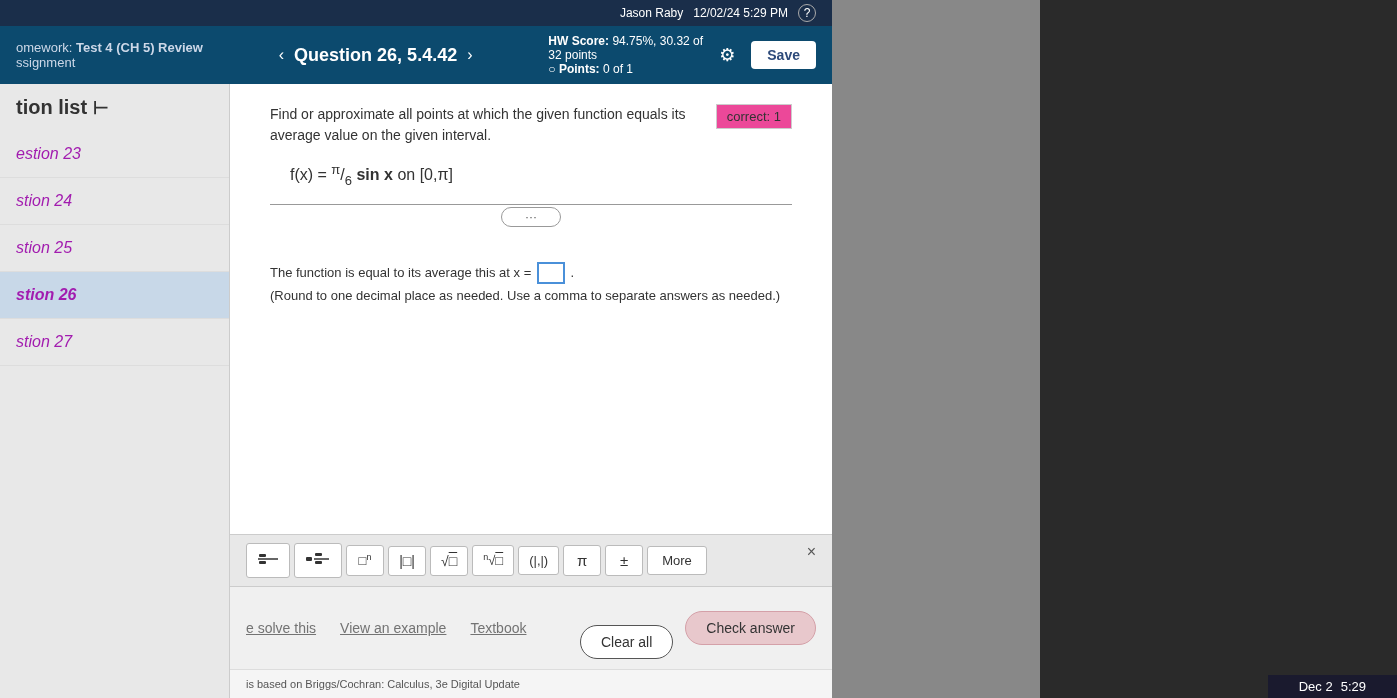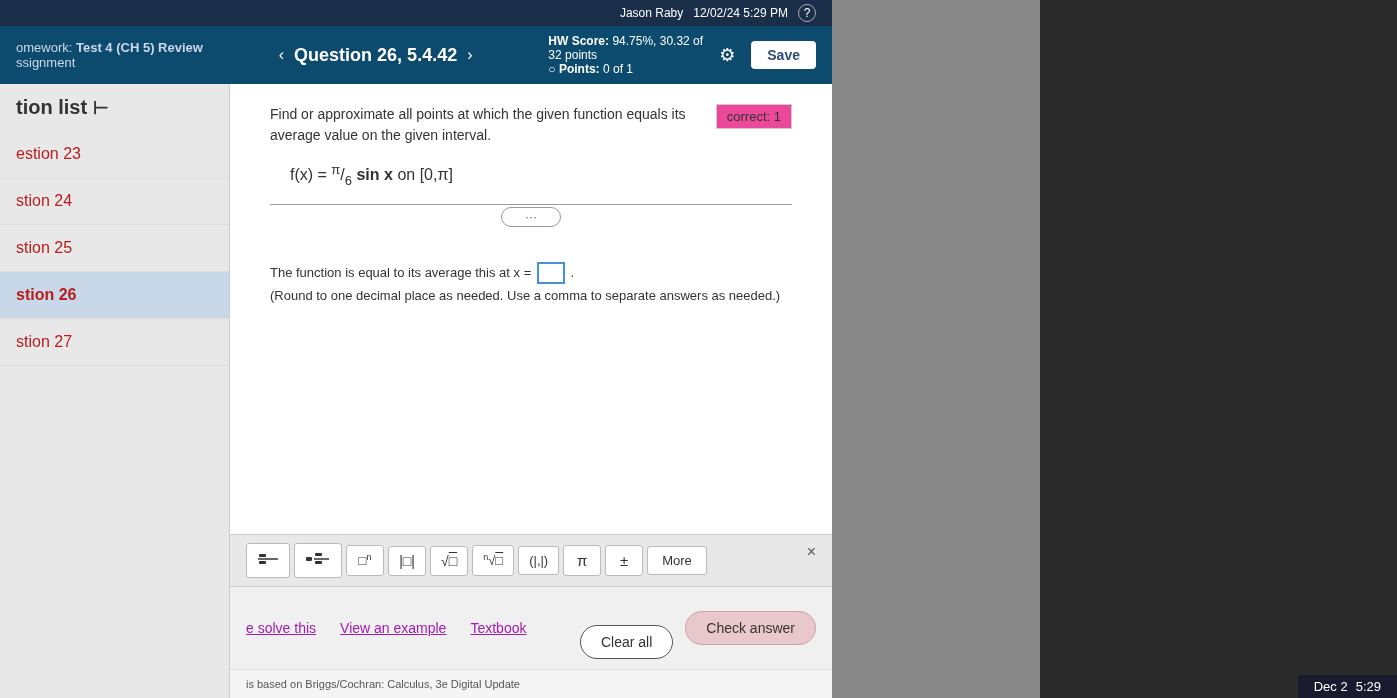--- a/index.html
+++ b/index.html
@@ -121,23 +121,24 @@
       padding: 12px 16px;
       color: #333;
       display: flex;
       align-items: center;
       gap: 6px;
     }
 
     .sidebar-item {
       padding: 14px 16px;
       font-size: 16px;
-      color: #b91c1c;
+      color: #a21caf;
       border-bottom: 1px solid #ddd;
       cursor: pointer;
+      font-style: italic;
     }
 
     .sidebar-item.active {
       background: #c8d8e8;
       font-weight: bold;
     }
 
     
     .main-content {
       flex: 1;
@@ -275,21 +276,21 @@
     }
 
     .bottom-links {
       display: flex;
       gap: 24px;
       align-items: center;
     }
 
     .bottom-link {
       font-size: 14px;
-      color: #a21caf;
+      color: #737373;
       cursor: pointer;
       text-decoration: underline;
     }
 
     .clear-all-btn {
       background: white;
       border: 1px solid #555;
       border-radius: 20px;
       padding: 8px 20px;
       font-size: 14px;
@@ -457,16 +458,16 @@
 
       <div style="font-size:11px;color:#555;padding:8px 16px;background:#f5f5f5;border-top:1px solid #ddd;">
         <span>is based on Briggs/Cochran: Calculus, 3e Digital Update</span>
       </div>
     </div>
   </div>
 </div>
 
 <div class="right-panel"></div>
 
-<div style="position:absolute;bottom:0;right:0;background:#1a1a2e;color:white;padding:4px 16px;font-size:13px;display:flex;gap:8px;align-items:center;">
+<div style="position:absolute;bottom:0;right:0;background:#1a1a2e;color:white;padding:4px 31px;font-size:13px;display:flex;gap:8px;align-items:center;">
   <span>Dec 2</span>
   <span>5:29</span>
 </div>
 
 </body></html>

